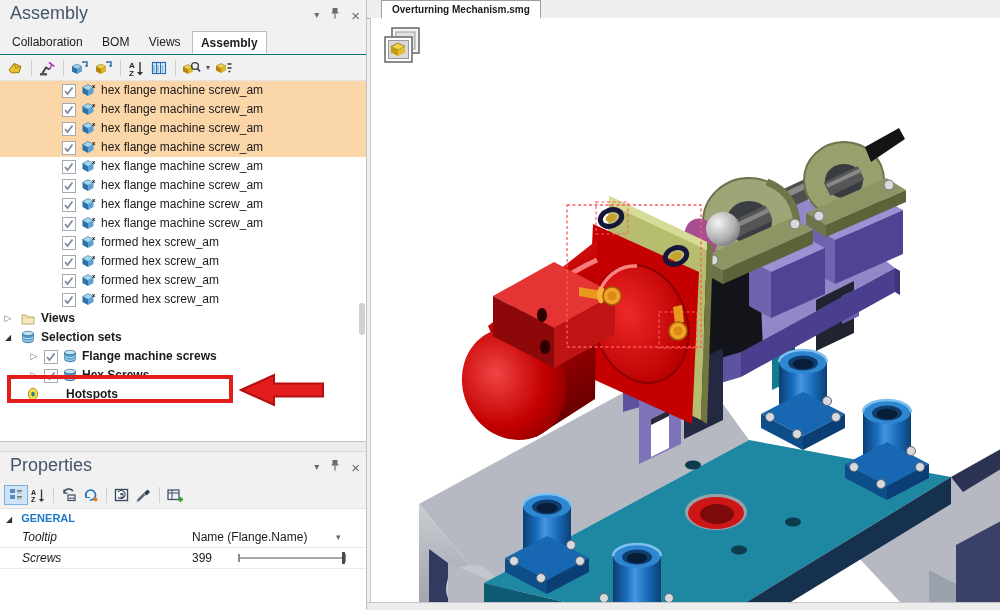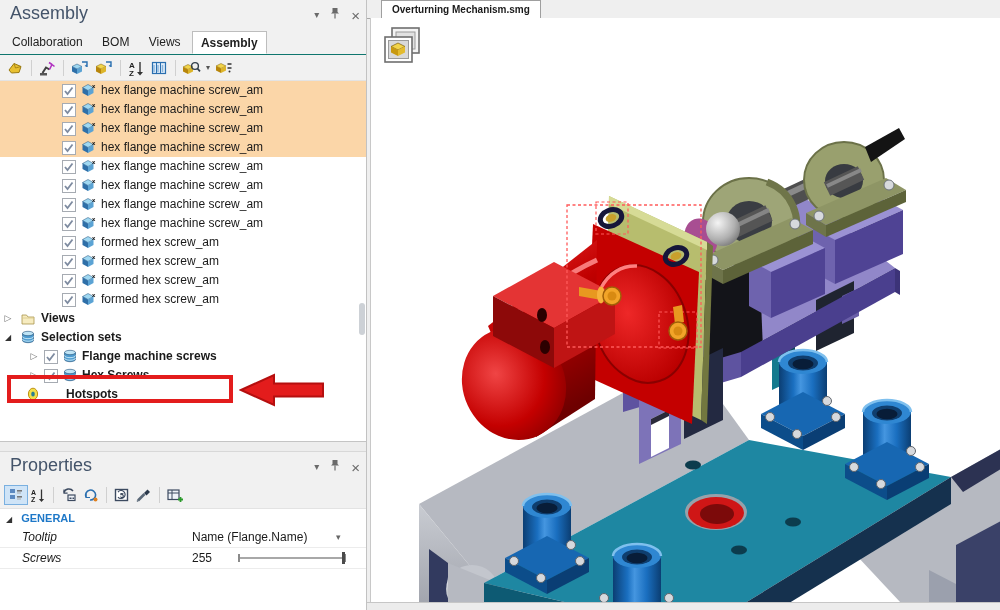--- a/index.html
+++ b/index.html
@@ -449,21 +449,21 @@
         <span class="slbl">GENERAL</span>
       </div>
 
       <div class="prow">
         <span class="plabel">Tooltip</span>
         <span class="pvalue">Name (Flange.Name)</span>
         <span class="pcaret">▾</span>
       </div>
       <div class="prow">
         <span class="plabel">Screws</span>
-        <span class="pvalue">255</span>
+        <span class="pvalue">399</span>
         <span class="pslider">
           <span class="track"></span>
             <span class="tick" style="left:0;"></span>
             <span class="tick" style="right:0;"></span>
           <span class="handle" style="left:96%;"></span>
         </span>
       </div>
 
     </div>
 

